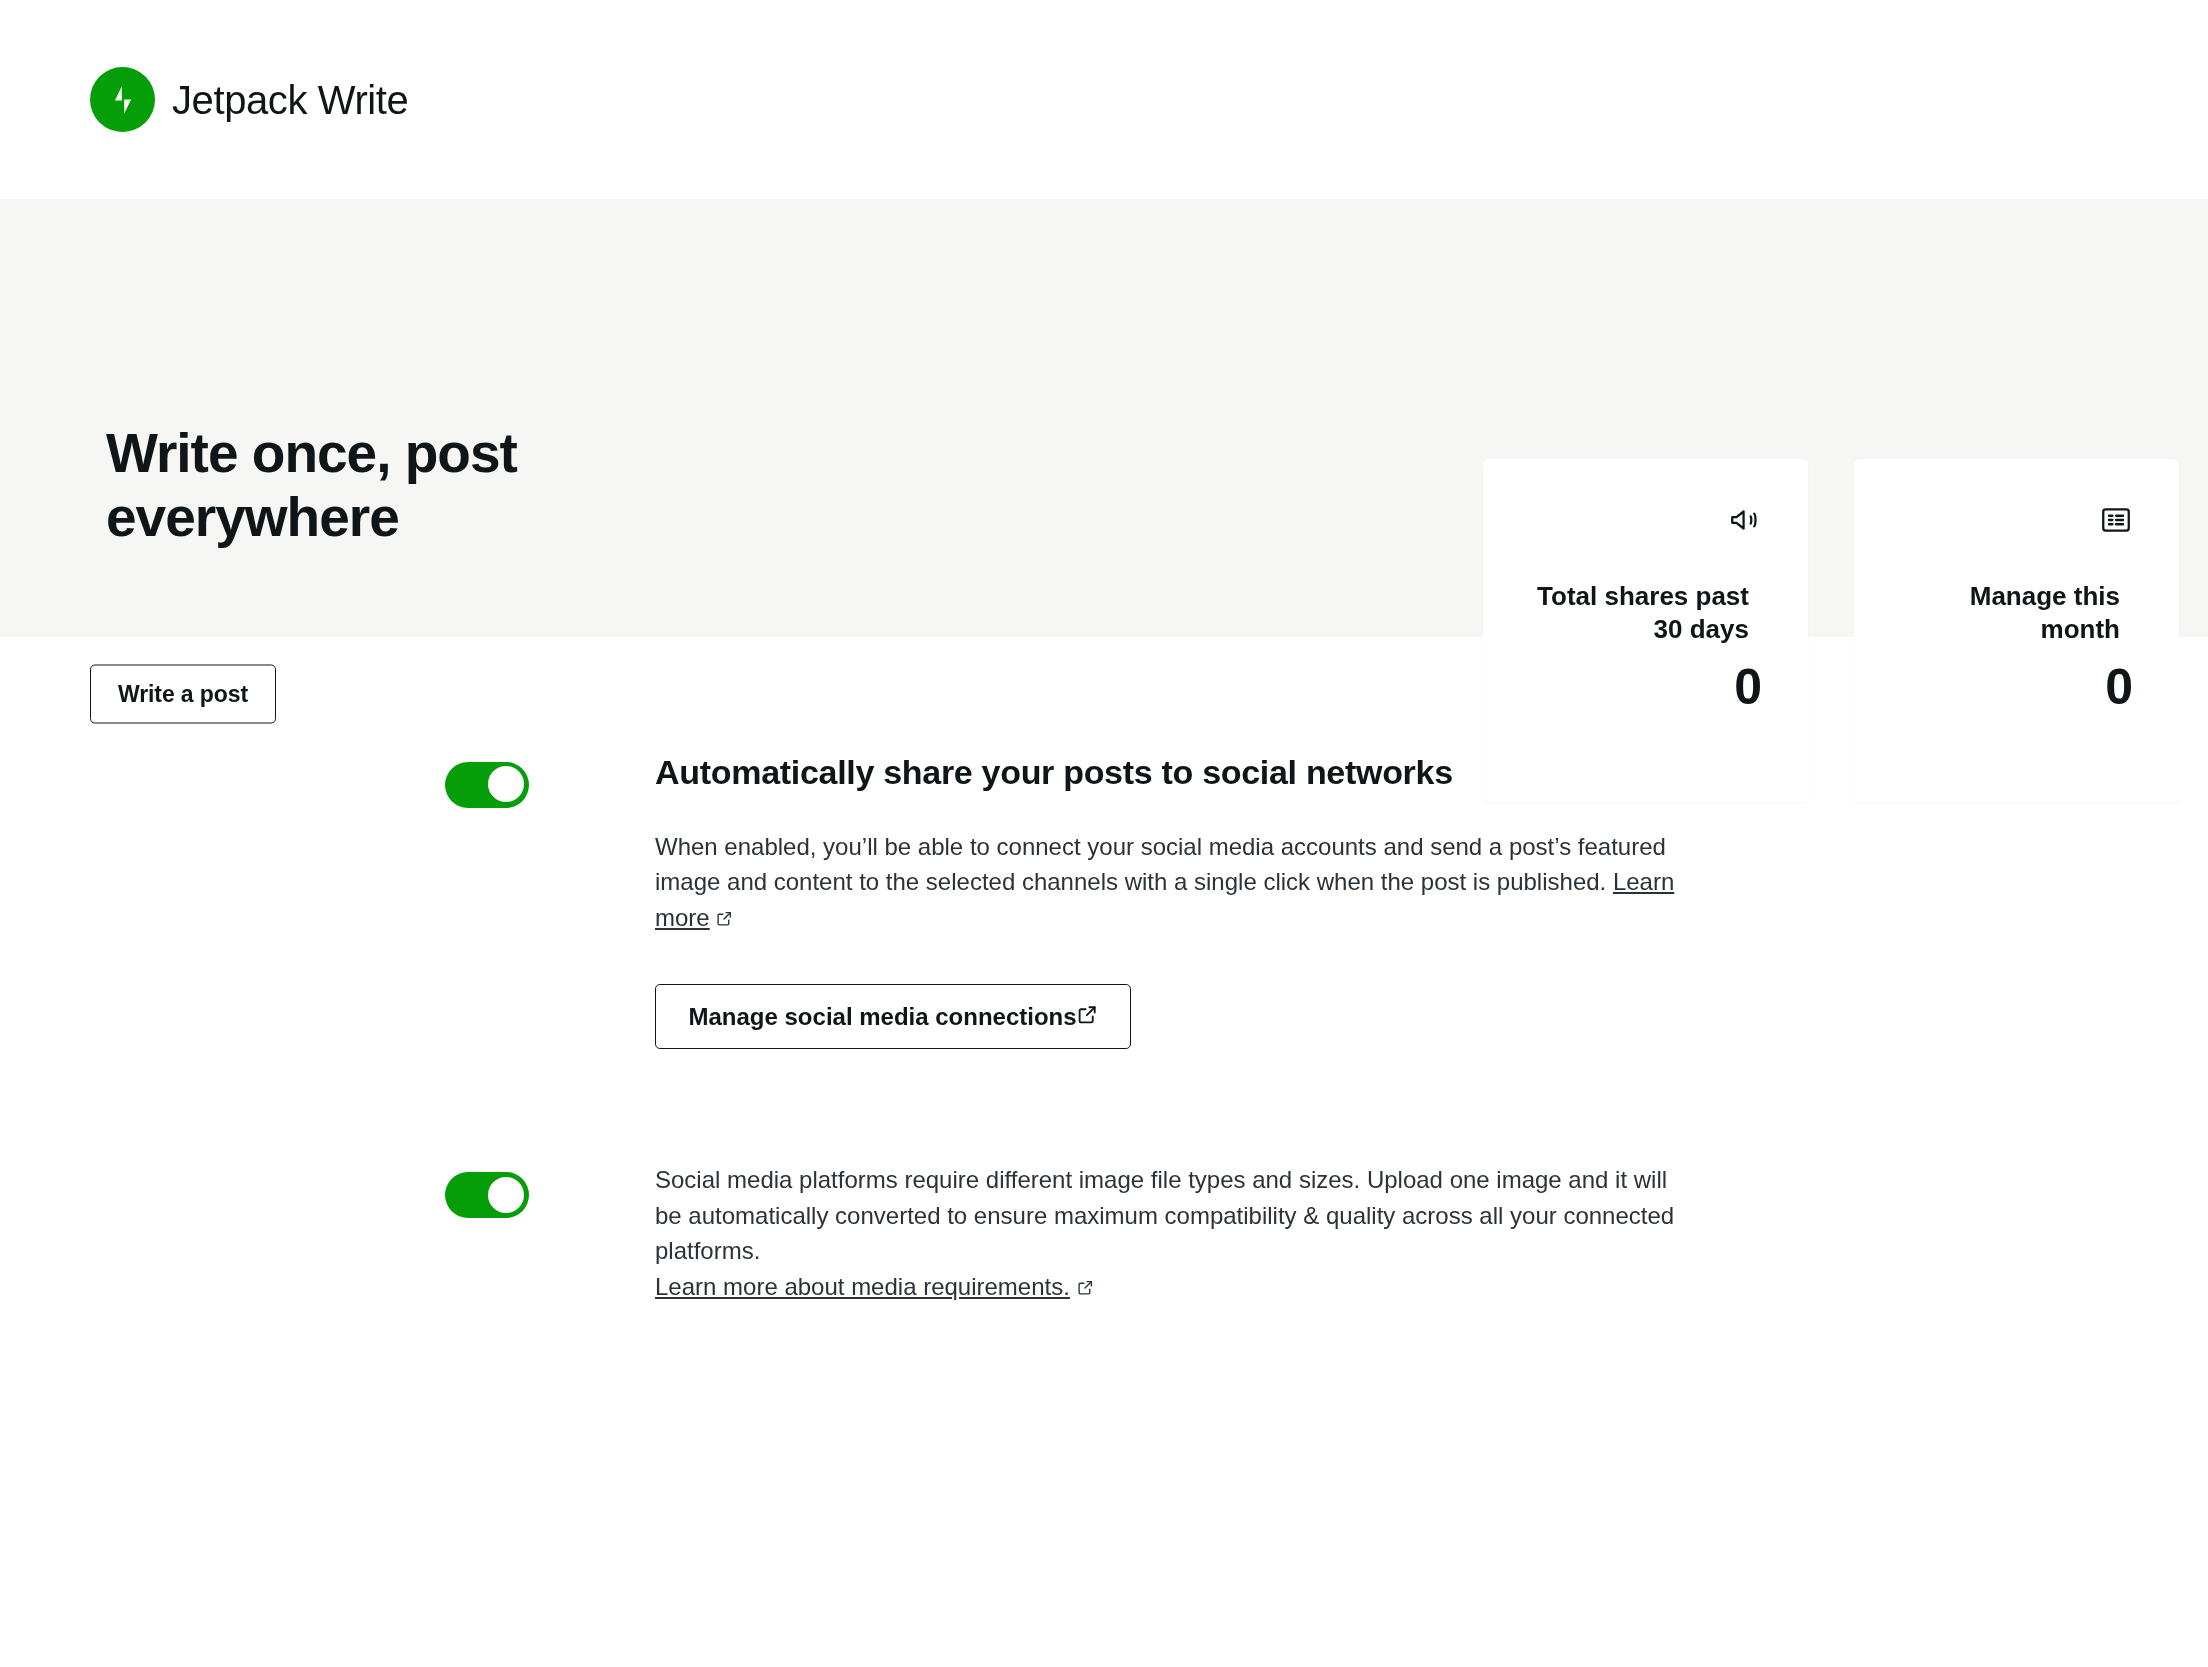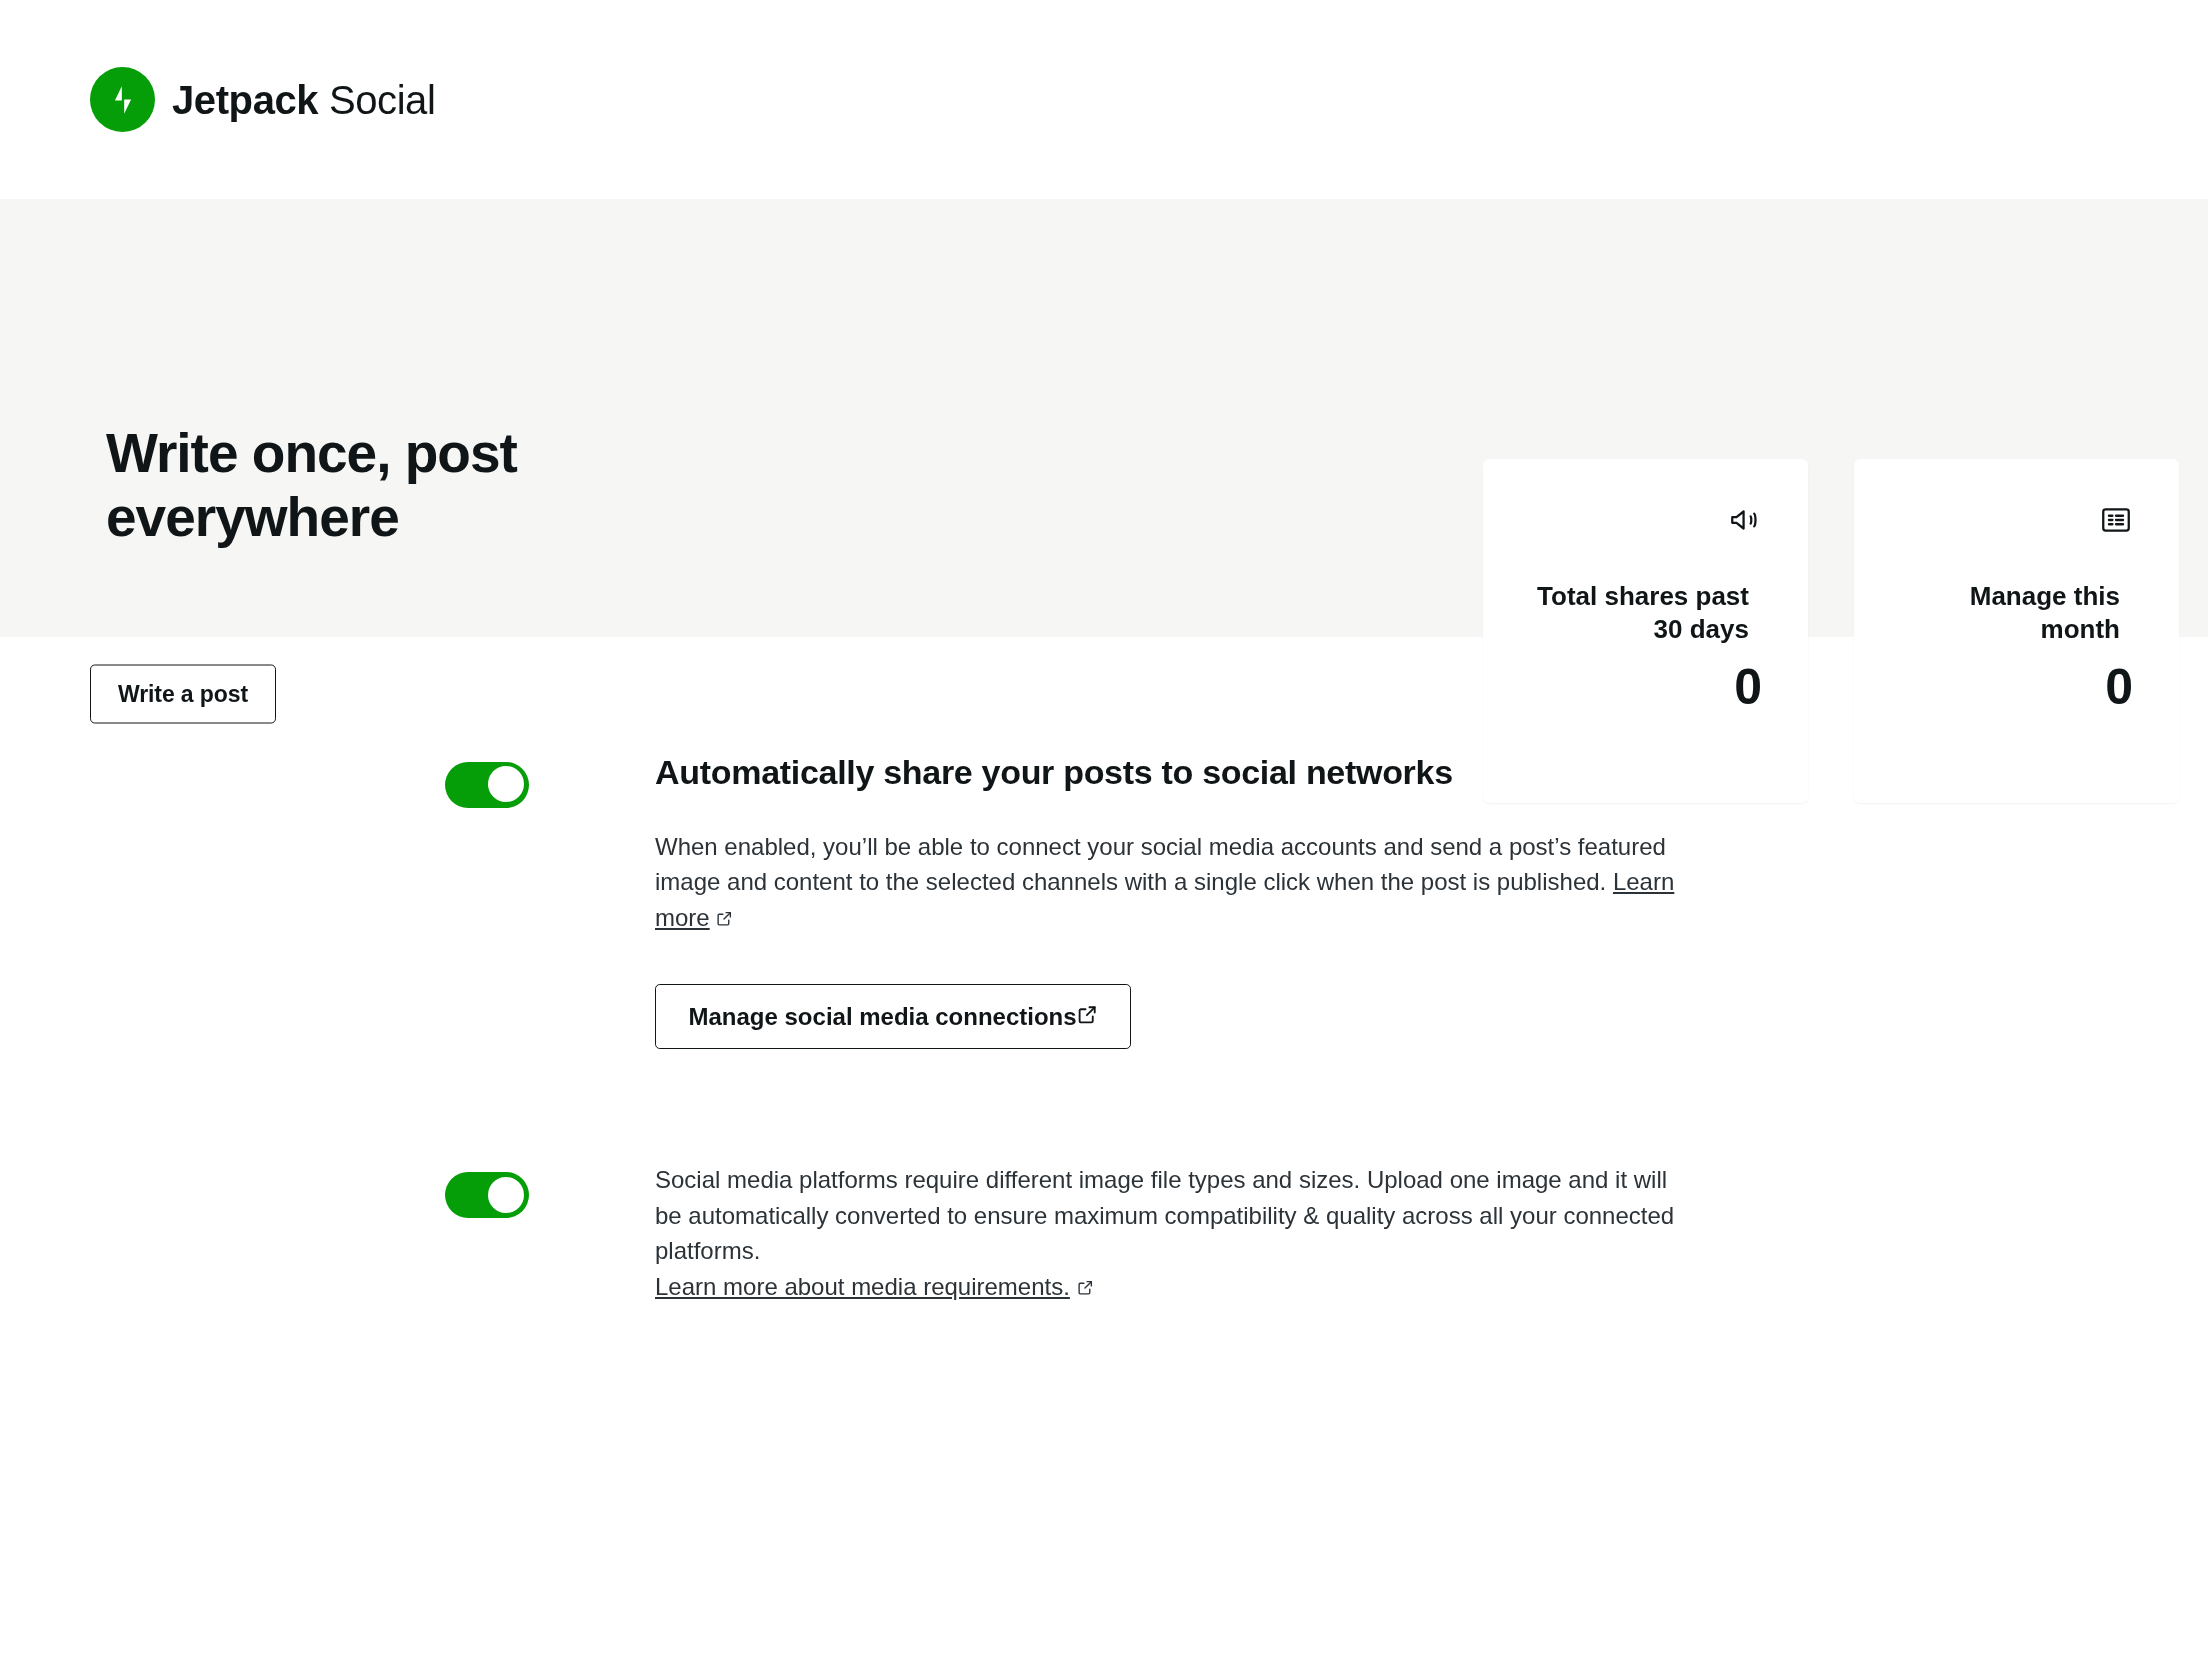--- a/index.html
+++ b/index.html
@@ -39,21 +39,21 @@
     justify-content: center;
     flex: none;
   }
   .logo-mark svg { display: block; }
   .logo-text {
     font-size: 40px;
     letter-spacing: -0.4px;
     line-height: 1;
     white-space: nowrap;
   }
-  .logo-text .b { font-weight: 700; }
+  .logo-text .b { font-weight: 400; }
   .logo-text .l { font-weight: 400; }
 
   
   .hero {
     background: #f6f6f4;
     height: 438px;
     position: relative;
     padding: 0 90px;
   }
   .hero-title {
@@ -206,21 +206,21 @@
 
 <div class="app-header">
   <div class="logo-wrap">
     <span class="logo-mark">
       <svg width="38" height="38" viewBox="0 0 32 32" aria-hidden="true">
         <path fill="#ffffff" d="M15 4.5v12H9.2L15 4.5zM17 27.5v-12h5.8L17 27.5z"></path>
       </svg>
     </span>
     <span class="logo-text">
       <span class="b">Jetpack</span>
-      <span class="l">Social</span>
+      <span class="l">Write</span>
     </span>
   </div>
 </div>
 
 <div class="hero">
   <h1 class="hero-title">Write once, post everywhere</h1>
 
   <button class="hero-cta">Write a post</button>
 
   <div class="stats">

